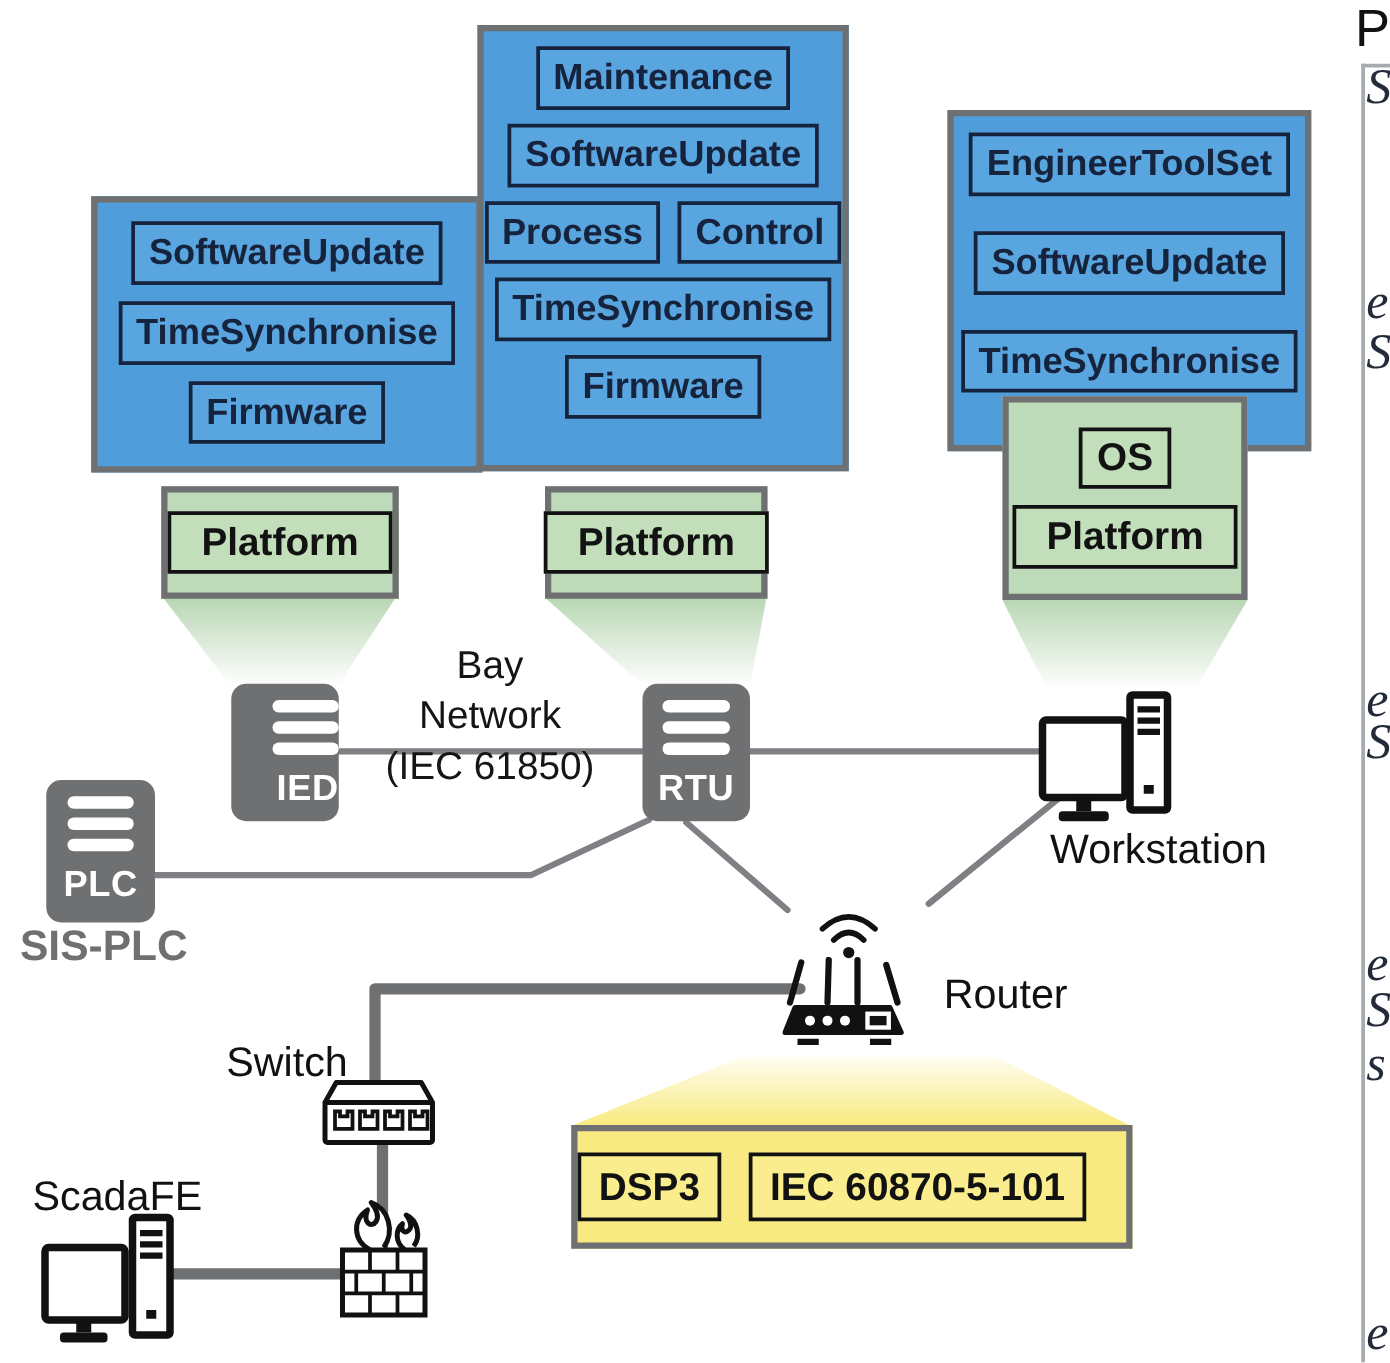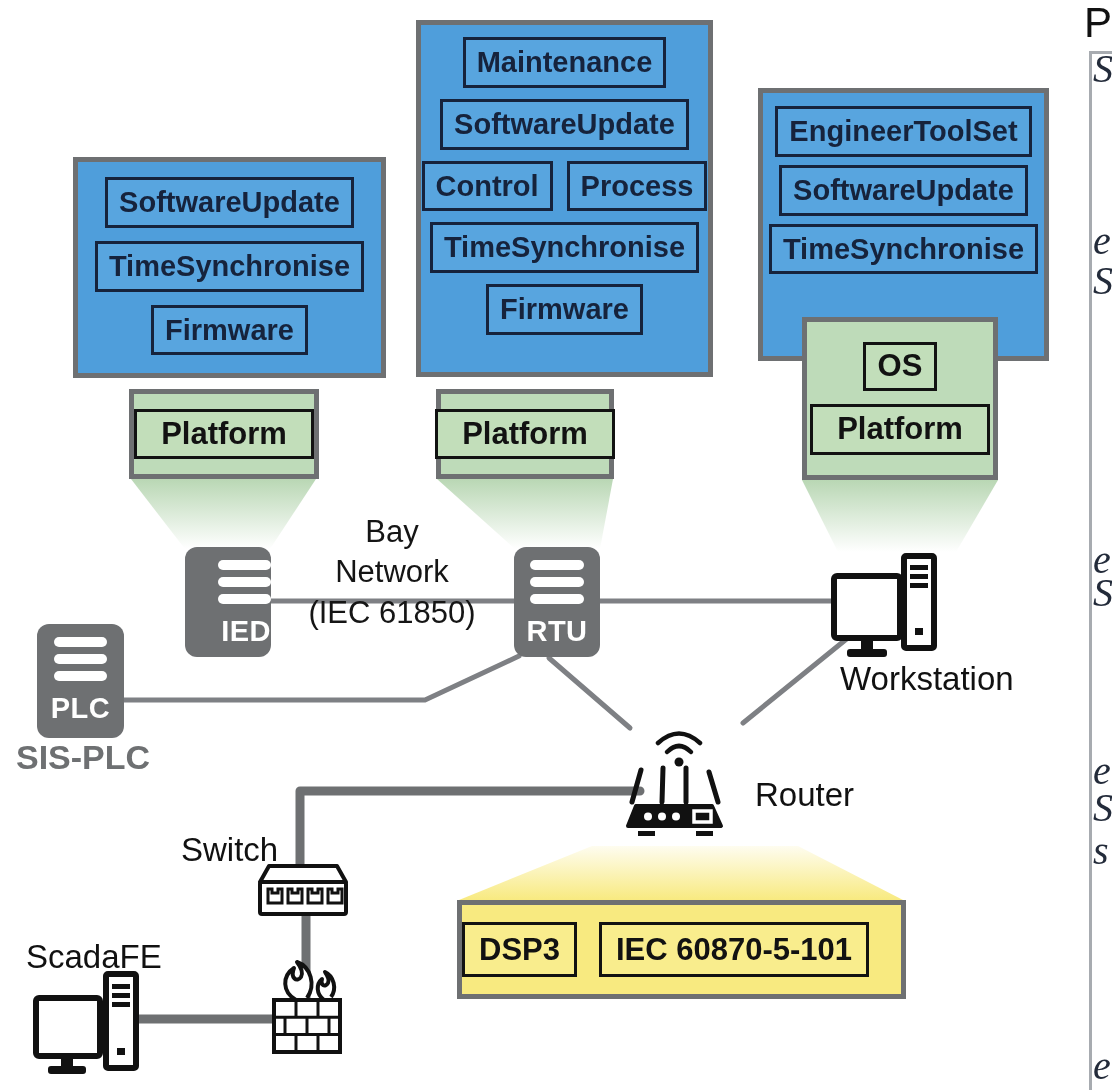--- a/index.html
+++ b/index.html
@@ -83,32 +83,32 @@
       <path d="M136 1019 H308"></path>
     </g>
   </svg>
 
   <div class="bluebox" style="left:73px;top:157px;width:313px;height:221px;padding-top:15px;gap:13px;">
     <div class="chip">SoftwareUpdate</div>
     <div class="chip">TimeSynchronise</div>
     <div class="chip">Firmware</div>
   </div>
 
-  <div class="bluebox" style="left:416px;top:20px;width:297px;height:357px;padding-top:12px;gap:11px;">
+  <div class="bluebox" style="left:382px;top:20px;width:297px;height:357px;padding-top:12px;gap:11px;">
     <div class="chip">Maintenance</div>
     <div class="chip">SoftwareUpdate</div>
     <div class="chip-row">
+      <div class="chip">Process</div>
       <div class="chip">Control</div>
-      <div class="chip">Process</div>
     </div>
     <div class="chip">TimeSynchronise</div>
     <div class="chip">Firmware</div>
   </div>
 
-  <div class="bluebox" style="left:758px;top:88px;width:291px;height:273px;padding-top:13px;gap:8px;">
+  <div class="bluebox" style="left:758px;top:88px;width:291px;height:273px;padding-top:13px;gap:28px;">
     <div class="chip">EngineerToolSet</div>
     <div class="chip">SoftwareUpdate</div>
     <div class="chip">TimeSynchronise</div>
   </div>
 
   <div class="greenbox" style="left:129px;top:389px;width:190px;height:90px;">
     <div class="gchip">Platform</div>
   </div>
   <div class="greenbox" style="left:436px;top:389px;width:178px;height:90px;">
     <div class="gchip">Platform</div>

